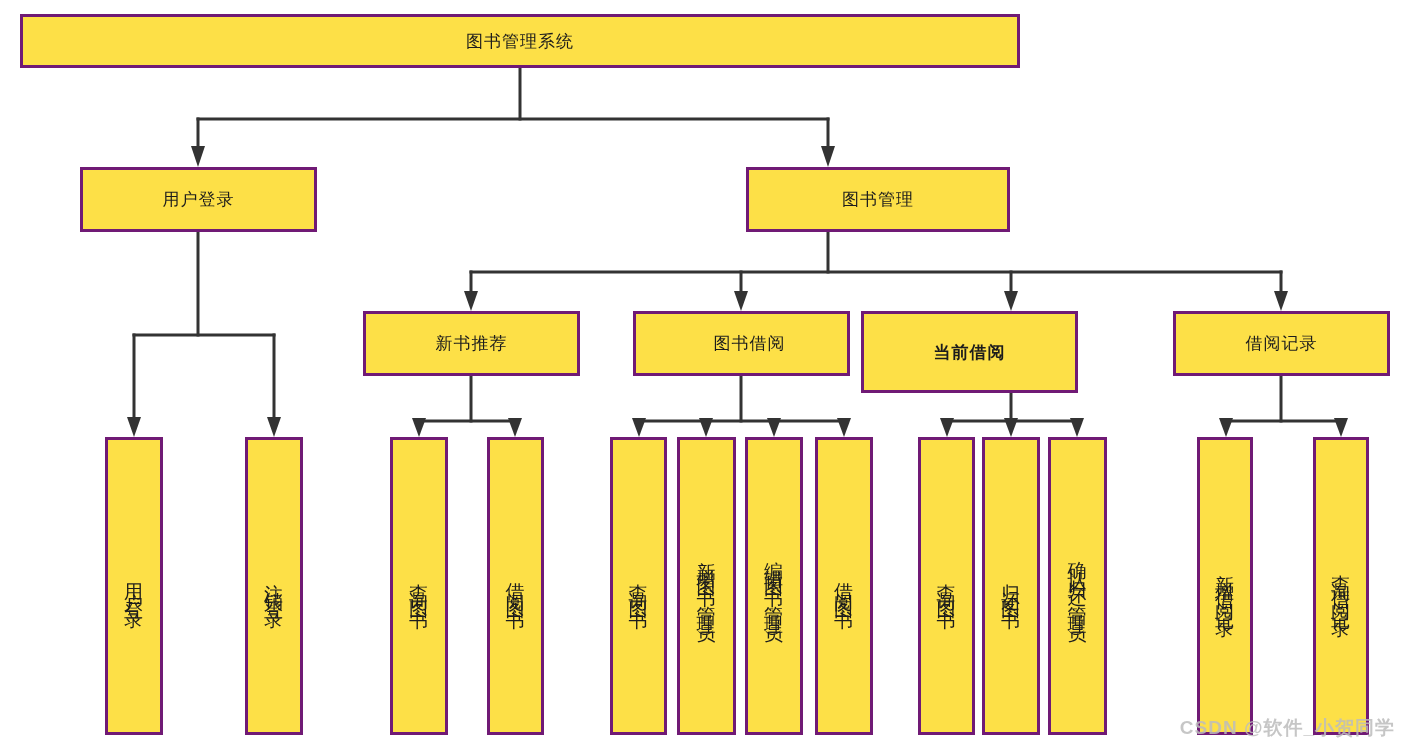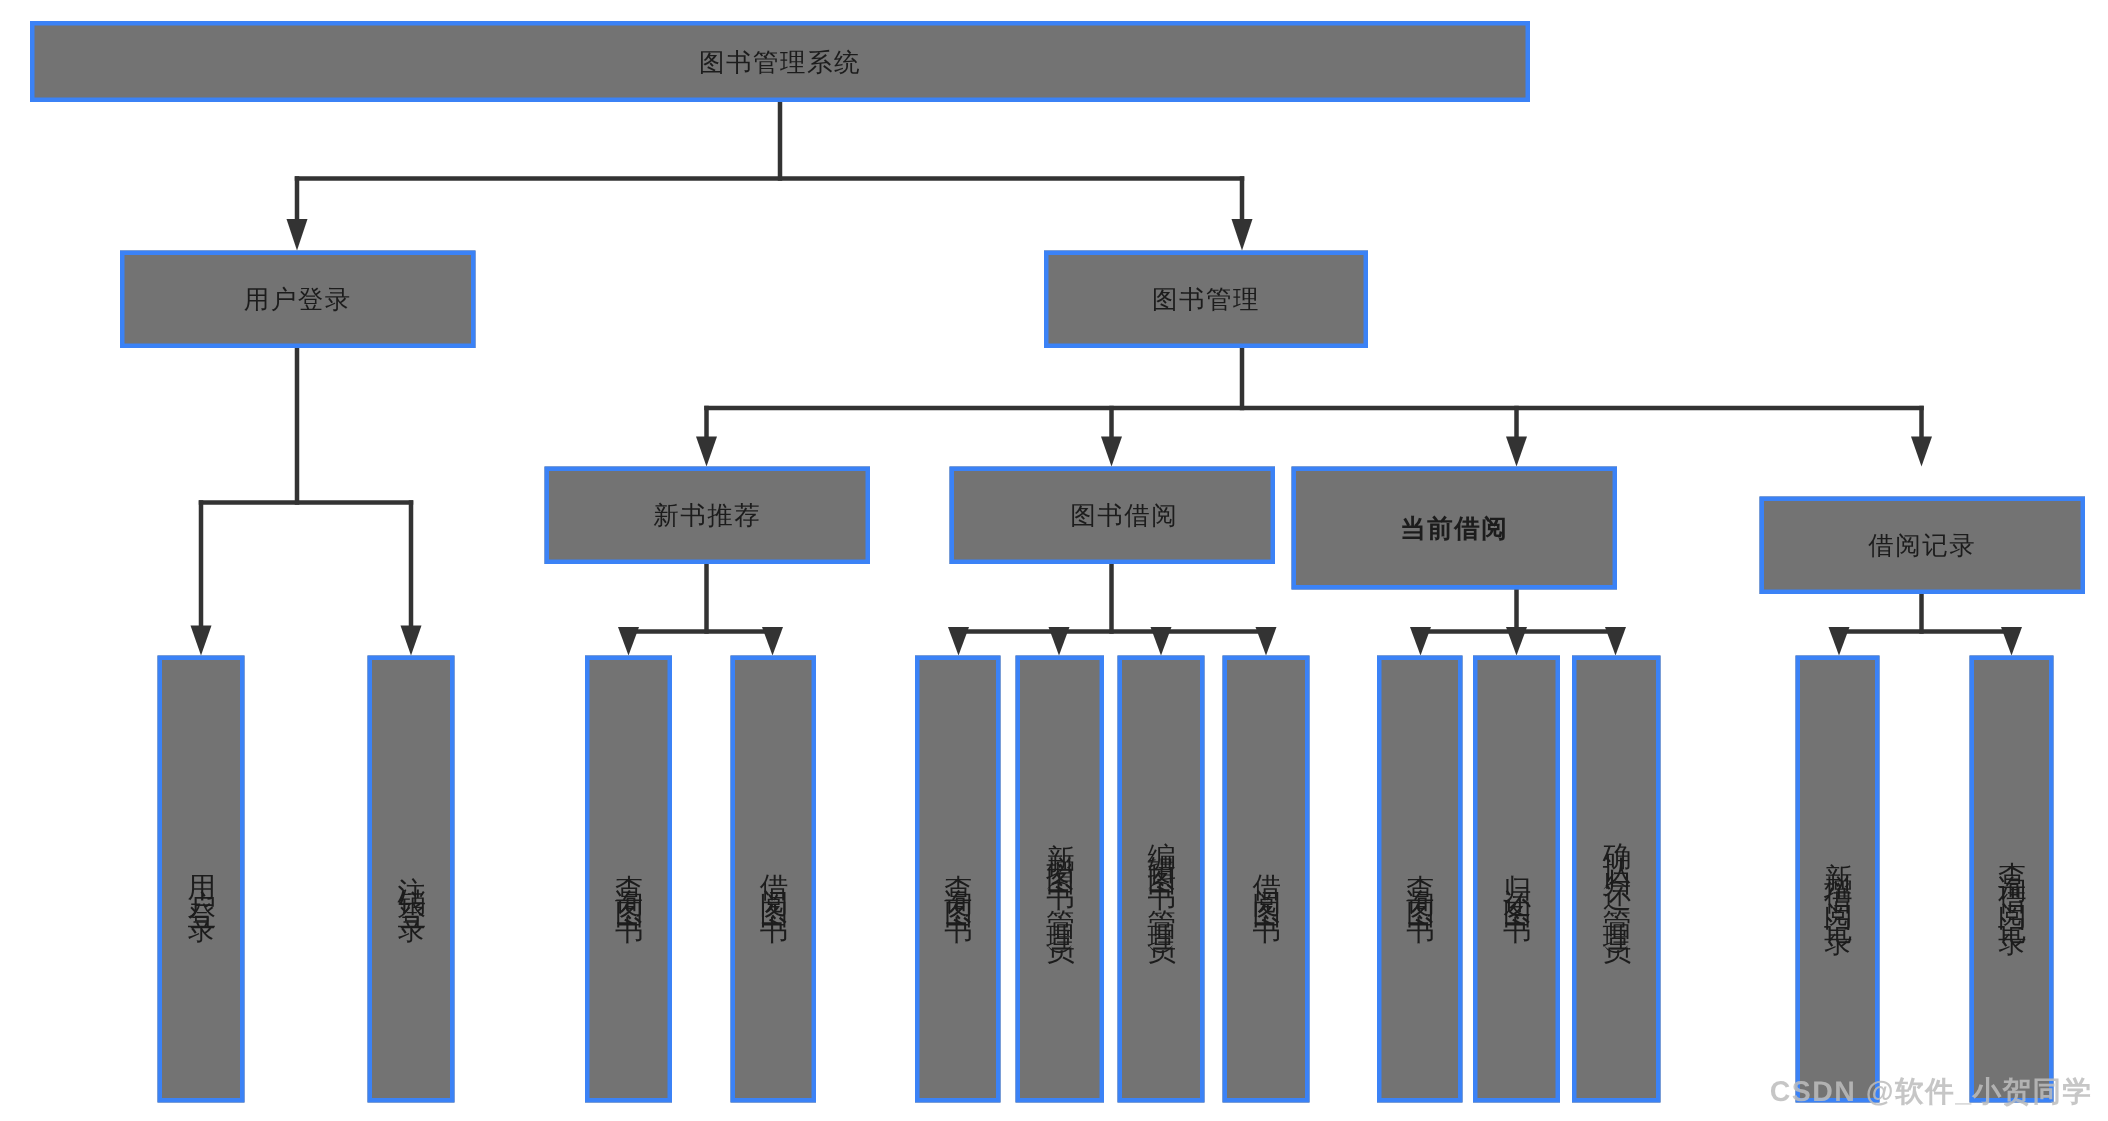--- a/index.html
+++ b/index.html
@@ -7,22 +7,22 @@
     position:relative;
     width:1405px;height:747px;
     background:#ffffff;
     font-family:"Liberation Sans", sans-serif;
     overflow:hidden;
   }
   #connectors{position:absolute;left:0;top:0;z-index:1;}
   .node{
     position:absolute;
     box-sizing:border-box;
-    border:3px solid #3b82f6;
-    background:#737373;
+    border:3px solid #701a75;
+    background:#fde047;
     color:#1c1c1c;
     display:flex;
     align-items:center;
     justify-content:center;
     z-index:2;
   }
   .hnode{font-size:17px;letter-spacing:1px;}
   .vnode{
     writing-mode:vertical-rl;
     text-orientation:mixed;
@@ -106,26 +106,26 @@
       <polygon points="1070,418 1084,418 1077,437"></polygon>
 
       <polygon points="1219,418 1233,418 1226,437"></polygon>
       <polygon points="1334,418 1348,418 1341,437"></polygon>
     </g>
   </svg>
 
   <div class="node hnode" style="left:20px;top:14px;width:1000px;height:54px;">图书管理系统</div>
 
   <div class="node hnode" style="left:80px;top:167px;width:237px;height:65px;">用户登录</div>
-  <div class="node hnode" style="left:696px;top:167px;width:216px;height:65px;">图书管理</div>
+  <div class="node hnode" style="left:746px;top:167px;width:264px;height:65px;">图书管理</div>
 
   <div class="node hnode" style="left:363px;top:311px;width:217px;height:65px;">新书推荐</div>
   <div class="node hnode" style="left:633px;top:311px;width:217px;height:65px;padding-left:16px;">图书借阅</div>
   <div class="node hnode" style="left:861px;top:311px;width:217px;height:82px;font-weight:bold;">当前借阅</div>
-  <div class="node hnode" style="left:1173px;top:311px;width:217px;height:65px;margin-top:20px;">借阅记录</div>
+  <div class="node hnode" style="left:1173px;top:311px;width:217px;height:65px;">借阅记录</div>
 
   <div class="node vnode" style="left:105px;top:437px;width:58px;height:298px;">用户登录</div>
   <div class="node vnode" style="left:245px;top:437px;width:58px;height:298px;">注销登录</div>
 
   <div class="node vnode" style="left:390px;top:437px;width:58px;height:298px;">查询图书</div>
   <div class="node vnode" style="left:487px;top:437px;width:57px;height:298px;">借阅图书</div>
 
   <div class="node vnode" style="left:610px;top:437px;width:57px;height:298px;">查询图书</div>
   <div class="node vnode" style="left:677px;top:437px;width:59px;height:298px;">新增图书（管理员）</div>
   <div class="node vnode" style="left:745px;top:437px;width:58px;height:298px;">编辑图书（管理员）</div>

